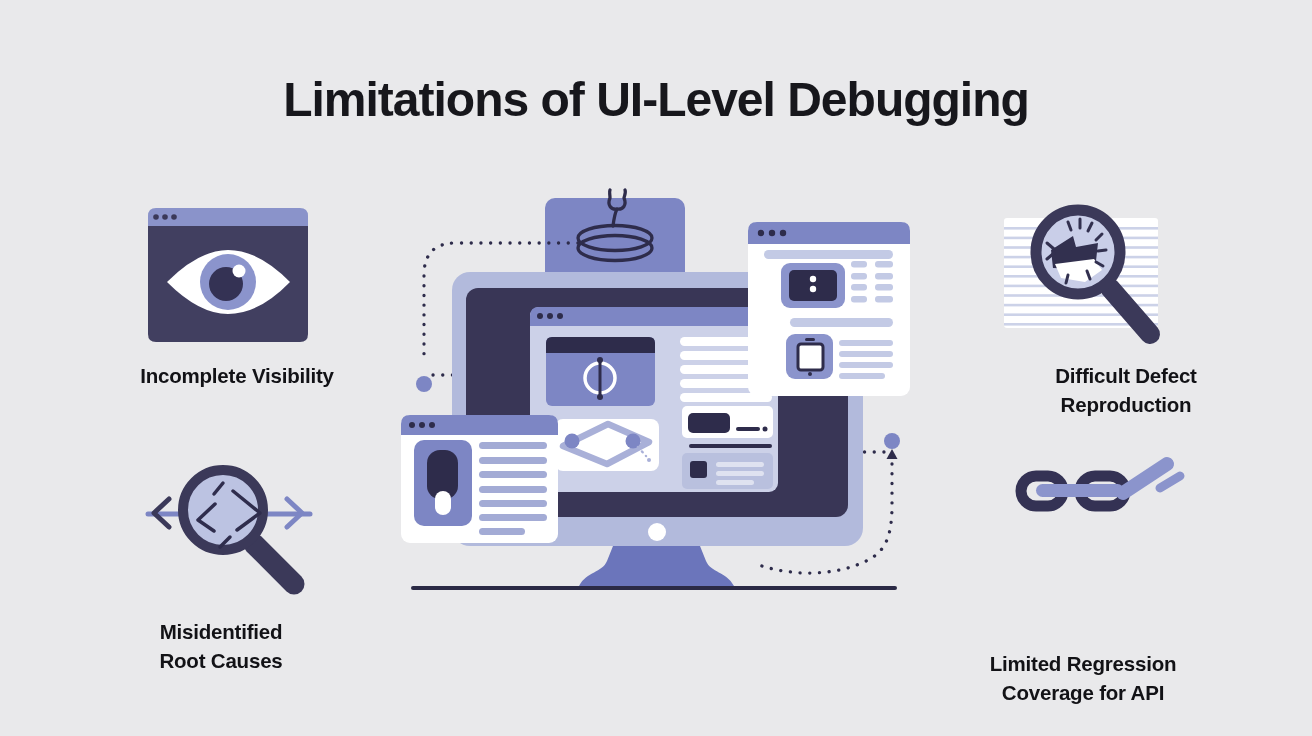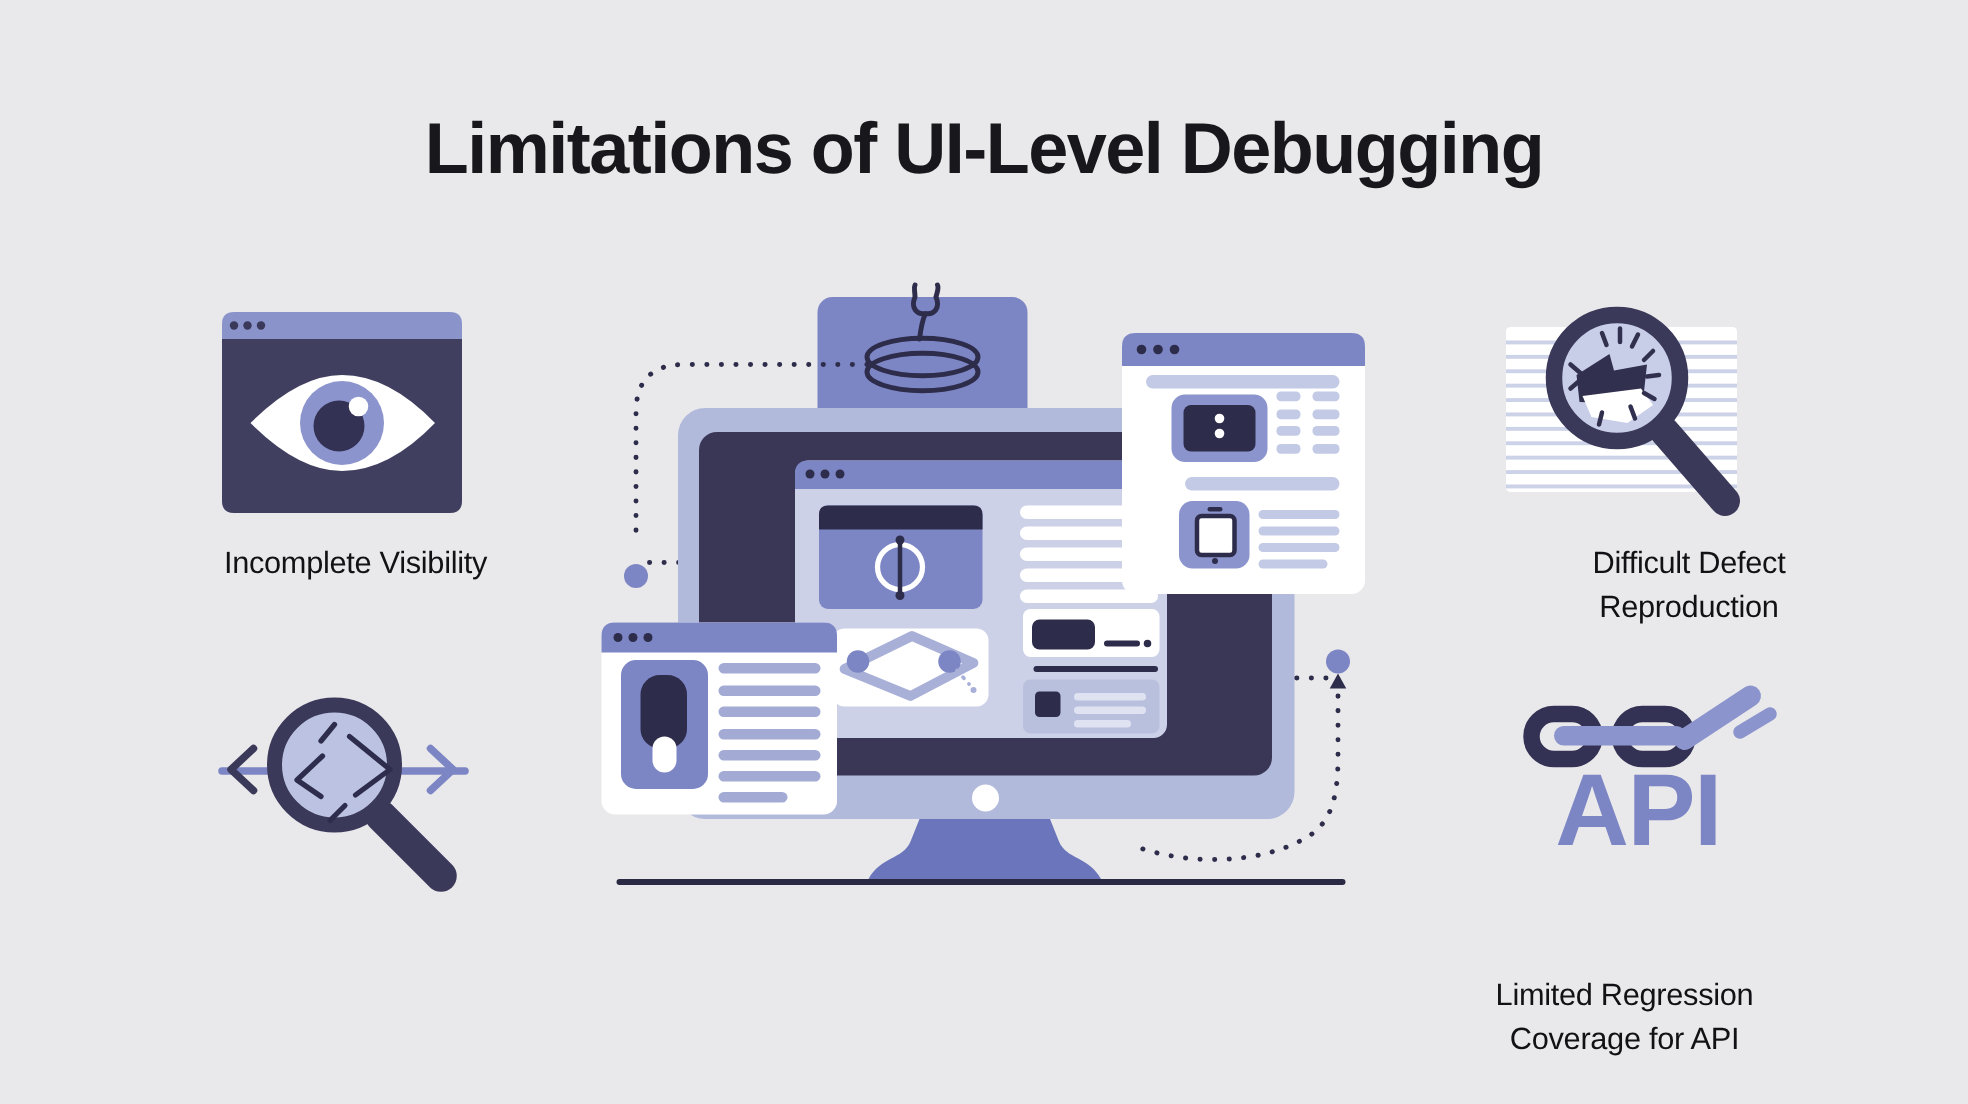--- a/index.html
+++ b/index.html
@@ -6,21 +6,21 @@
   :root{
     --background:#e9e9eb; --title-text:#17171c; --label-text:#121216;
     --navy:#3b3959; --navy-dark:#2e2c4b; --screen:#393656;
     --periwinkle:#7d86c4; --periwinkle-mid:#8b94cc; --periwinkle-deep:#6b75bb;
     --bezel:#b2badc; --lavender:#ccd1e8; --line-light:#c3cae5; --api-color:#7d86c5;
   }
   .canvas{position:relative;width:1312px;height:736px;background:var(--background);
     overflow:hidden;font-family:"Liberation Sans", sans-serif;}
   .title{position:absolute;left:0;top:72px;width:100%;margin:0;text-align:center;
     font-size:48px;font-weight:700;letter-spacing:-1px;color:var(--title-text);}
-  .lim-label{position:absolute;text-align:center;font-size:20.5px;font-weight:400;
+  .lim-label{position:absolute;text-align:center;font-size:20.5px;font-weight:700;
     letter-spacing:-0.2px;line-height:29px;color:var(--label-text);white-space:pre-line;}
   .lab-tl{left:117px;top:361px;width:240px;}
   .lab-tr{left:1006px;top:361px;width:240px;}
   .lab-bl{left:101px;top:617px;width:240px;}
   .lab-br{left:963px;top:617px;width:240px;margin-top:32px;}
   .api-text{position:absolute;left:1012px;top:506px;width:160px;text-align:center;
     font-size:68px;line-height:1;font-weight:700;letter-spacing:-1px;color:var(--api-color);}
   .illo{position:absolute;left:0;top:0;}
   
   .f-white{fill:#fff}.f-navy{fill:var(--navy)}.f-navyd{fill:var(--navy-dark)}
@@ -265,18 +265,19 @@
     </g>
   </svg>
 
   <h1 class="title">Limitations of UI-Level Debugging</h1>
 
   <div class="lim-label lab-tl">Incomplete Visibility</div>
 
   <div class="lim-label lab-tr">Difficult Defect
 Reproduction</div>
 
-
-  <div class="api-text">API</div>
+  <div class="lim-label lab-bl">Misidentified
+Root Causes</div>
+
 
   <div class="lim-label lab-br">Limited Regression
 Coverage for API</div>
 </div>
 
 </body></html>

